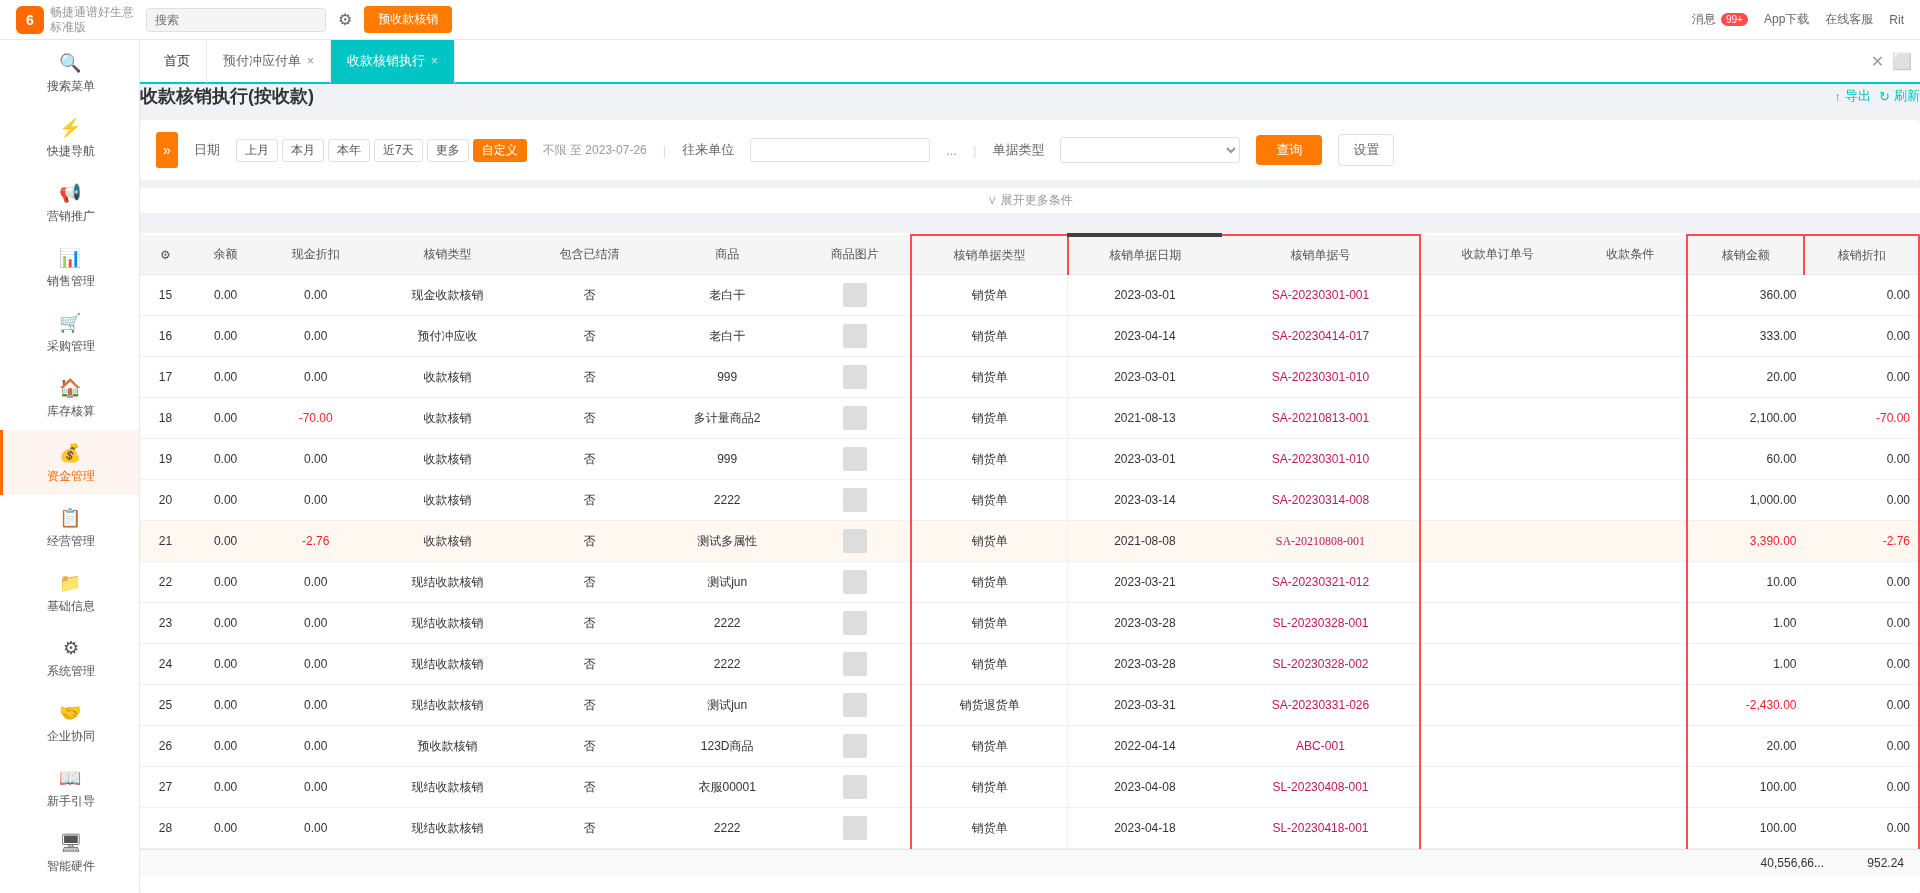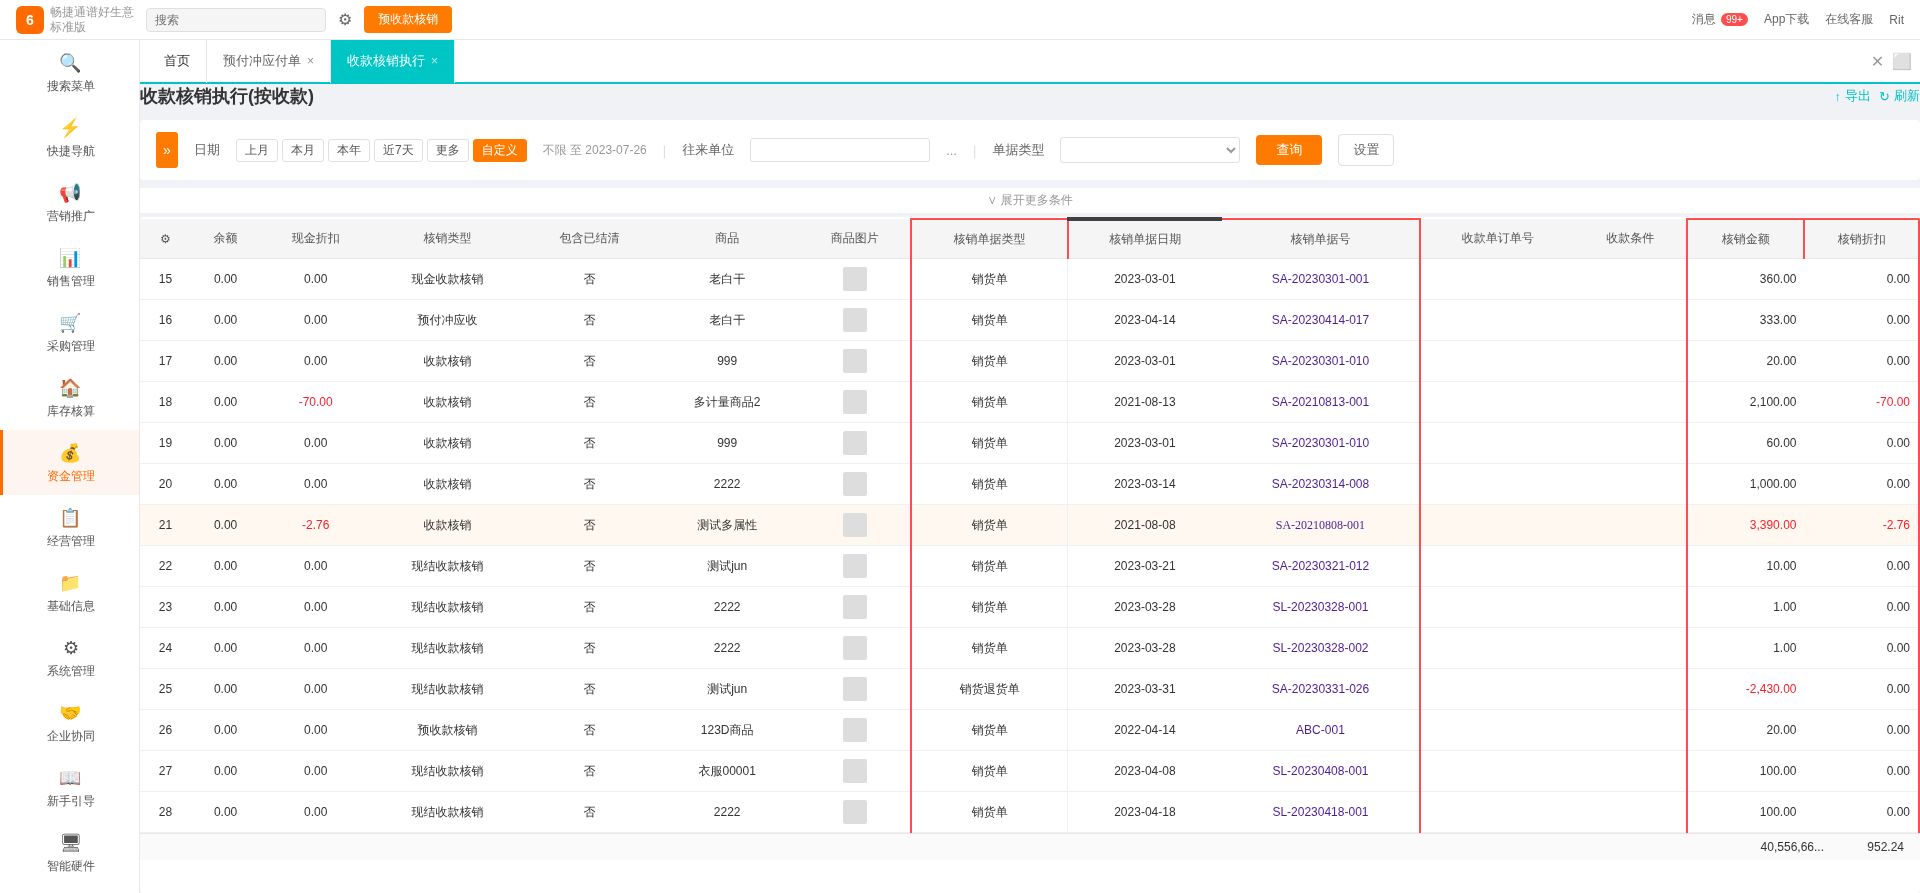--- a/index.html
+++ b/index.html
@@ -63,32 +63,32 @@
     .date-btn.active { background: #ff7a00; color: white; border-color: #ff7a00; }
     .date-range { color: #999; font-size: 12px; }
     .filter-separator { color: #ddd; }
     .filter-input { border: 1px solid #e0e0e0; border-radius: 3px; padding: 4px 8px; font-size: 12px; width: 180px; color: #999; }
     .filter-dots { color: #999; }
     .filter-select { border: 1px solid #e0e0e0; border-radius: 3px; padding: 4px 8px; font-size: 12px; width: 180px; color: #999; background: #fff; }
     .query-btn { background: #ff7a00; color: white; border: none; border-radius: 4px; padding: 6px 20px; font-size: 13px; cursor: pointer; }
     .settings-btn { background: #fff; color: #666; border: 1px solid #e0e0e0; border-radius: 4px; padding: 6px 14px; font-size: 13px; cursor: pointer; }
 
     
-    .expand-more { text-align: center; padding: 4px; background: #fff; margin-bottom: 4px; }
+    .expand-more { text-align: center; padding: 4px; background: #fff; margin-bottom: 20px; }
     .expand-btn { background: none; border: none; cursor: pointer; color: #999; font-size: 12px; }
 
     
     .table-container { flex: 1; overflow: auto; background: #fff; border-radius: 4px; position: relative; }
     table { width: 100%; border-collapse: collapse; font-size: 12px; }
     thead tr { background: #f5f5f5; }
     th { padding: 10px 8px; text-align: center; color: #555; font-weight: 500; border-bottom: 1px solid #e8e8e8; white-space: nowrap; }
     td { padding: 8px 8px; text-align: center; border-bottom: 1px solid #f0f0f0; white-space: nowrap; }
     .row-highlight td { background: #fff8f0; }
     .text-red { color: #f5222d; }
-    .text-link { color: #4c1d95; cursor: pointer; text-decoration: none; }
+    .text-link { color: #be185d; cursor: pointer; text-decoration: none; }
     .text-right { text-align: right; }
 
     
     .table-footer { background: #fafafa; border-top: 1px solid #e8e8e8; display: flex; justify-content: flex-end; padding: 6px 16px; font-size: 12px; }
     .footer-item { display: flex; gap: 4px; }
 
     
     .table-container::-webkit-scrollbar { width: 6px; height: 6px; }
     .table-container::-webkit-scrollbar-thumb { background: #ccc; border-radius: 3px; }
     .table-container::-webkit-scrollbar-track { background: #f0f0f0; }

